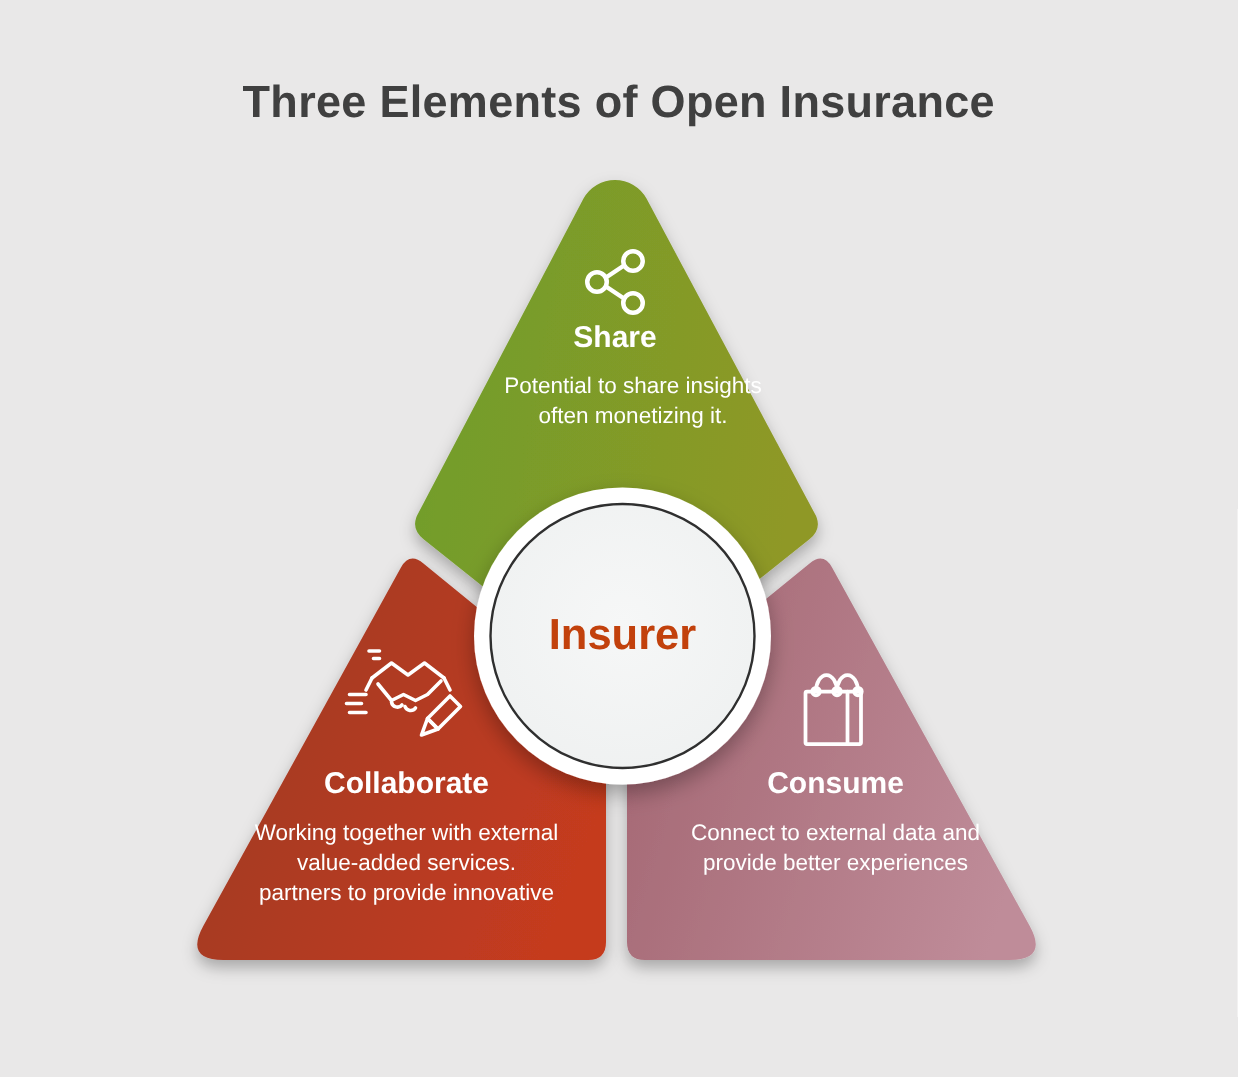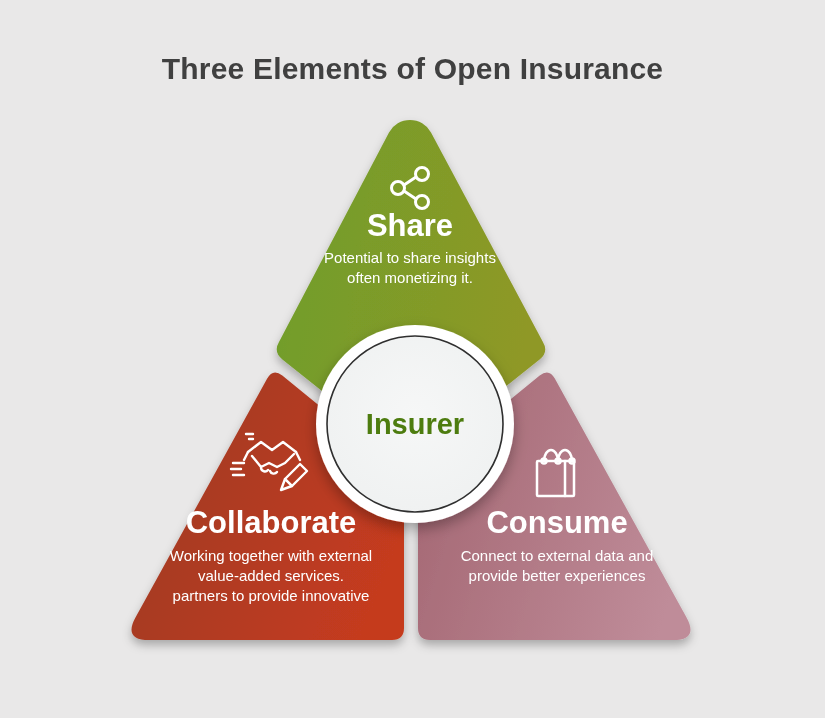--- a/index.html
+++ b/index.html
@@ -9,33 +9,33 @@
     font-family:"Liberation Sans", sans-serif;
   }
   .title {
     position:absolute; left:0; right:0; top:52px;
     text-align:center; font-size:30px; font-weight:bold;
     color:#404040; letter-spacing:0.2px;
   }
   .diagram-svg { position:absolute; left:0; top:0; }
   .seg-heading {
     position:absolute; transform:translate(-50%,-50%);
-    color:#ffffff; font-weight:bold; font-size:31px; white-space:nowrap;
+    color:#ffffff; font-weight:bold; font-size:20px; white-space:nowrap;
     text-align:center;
   }
   .seg-body {
     position:absolute; transform:translateX(-50%);
     color:#ffffff; font-size:15px; line-height:20px; text-align:center;
   }
   .center-label {
     position:absolute; left:415px; top:424px; transform:translate(-50%,-50%);
-    font-size:29px; font-weight:bold; color:#4d7c0f; white-space:nowrap;
+    font-size:29px; font-weight:bold; color:#c2410c; white-space:nowrap;
   }
   #share-heading   { left:410px; top:226px; }
-  #share-body      { left:410px; top:248px; width:210px; }
+  #share-body      { left:422px; top:248px; width:210px; }
   #collab-heading  { left:271px; top:523px; }
   #collab-body     { left:271px; top:546px; width:230px; }
   #consume-heading { left:557px; top:523px; }
   #consume-body    { left:557px; top:546px; width:260px; }
 </style>
 </head>
 <body>
 
 <div class="canvas">
 

